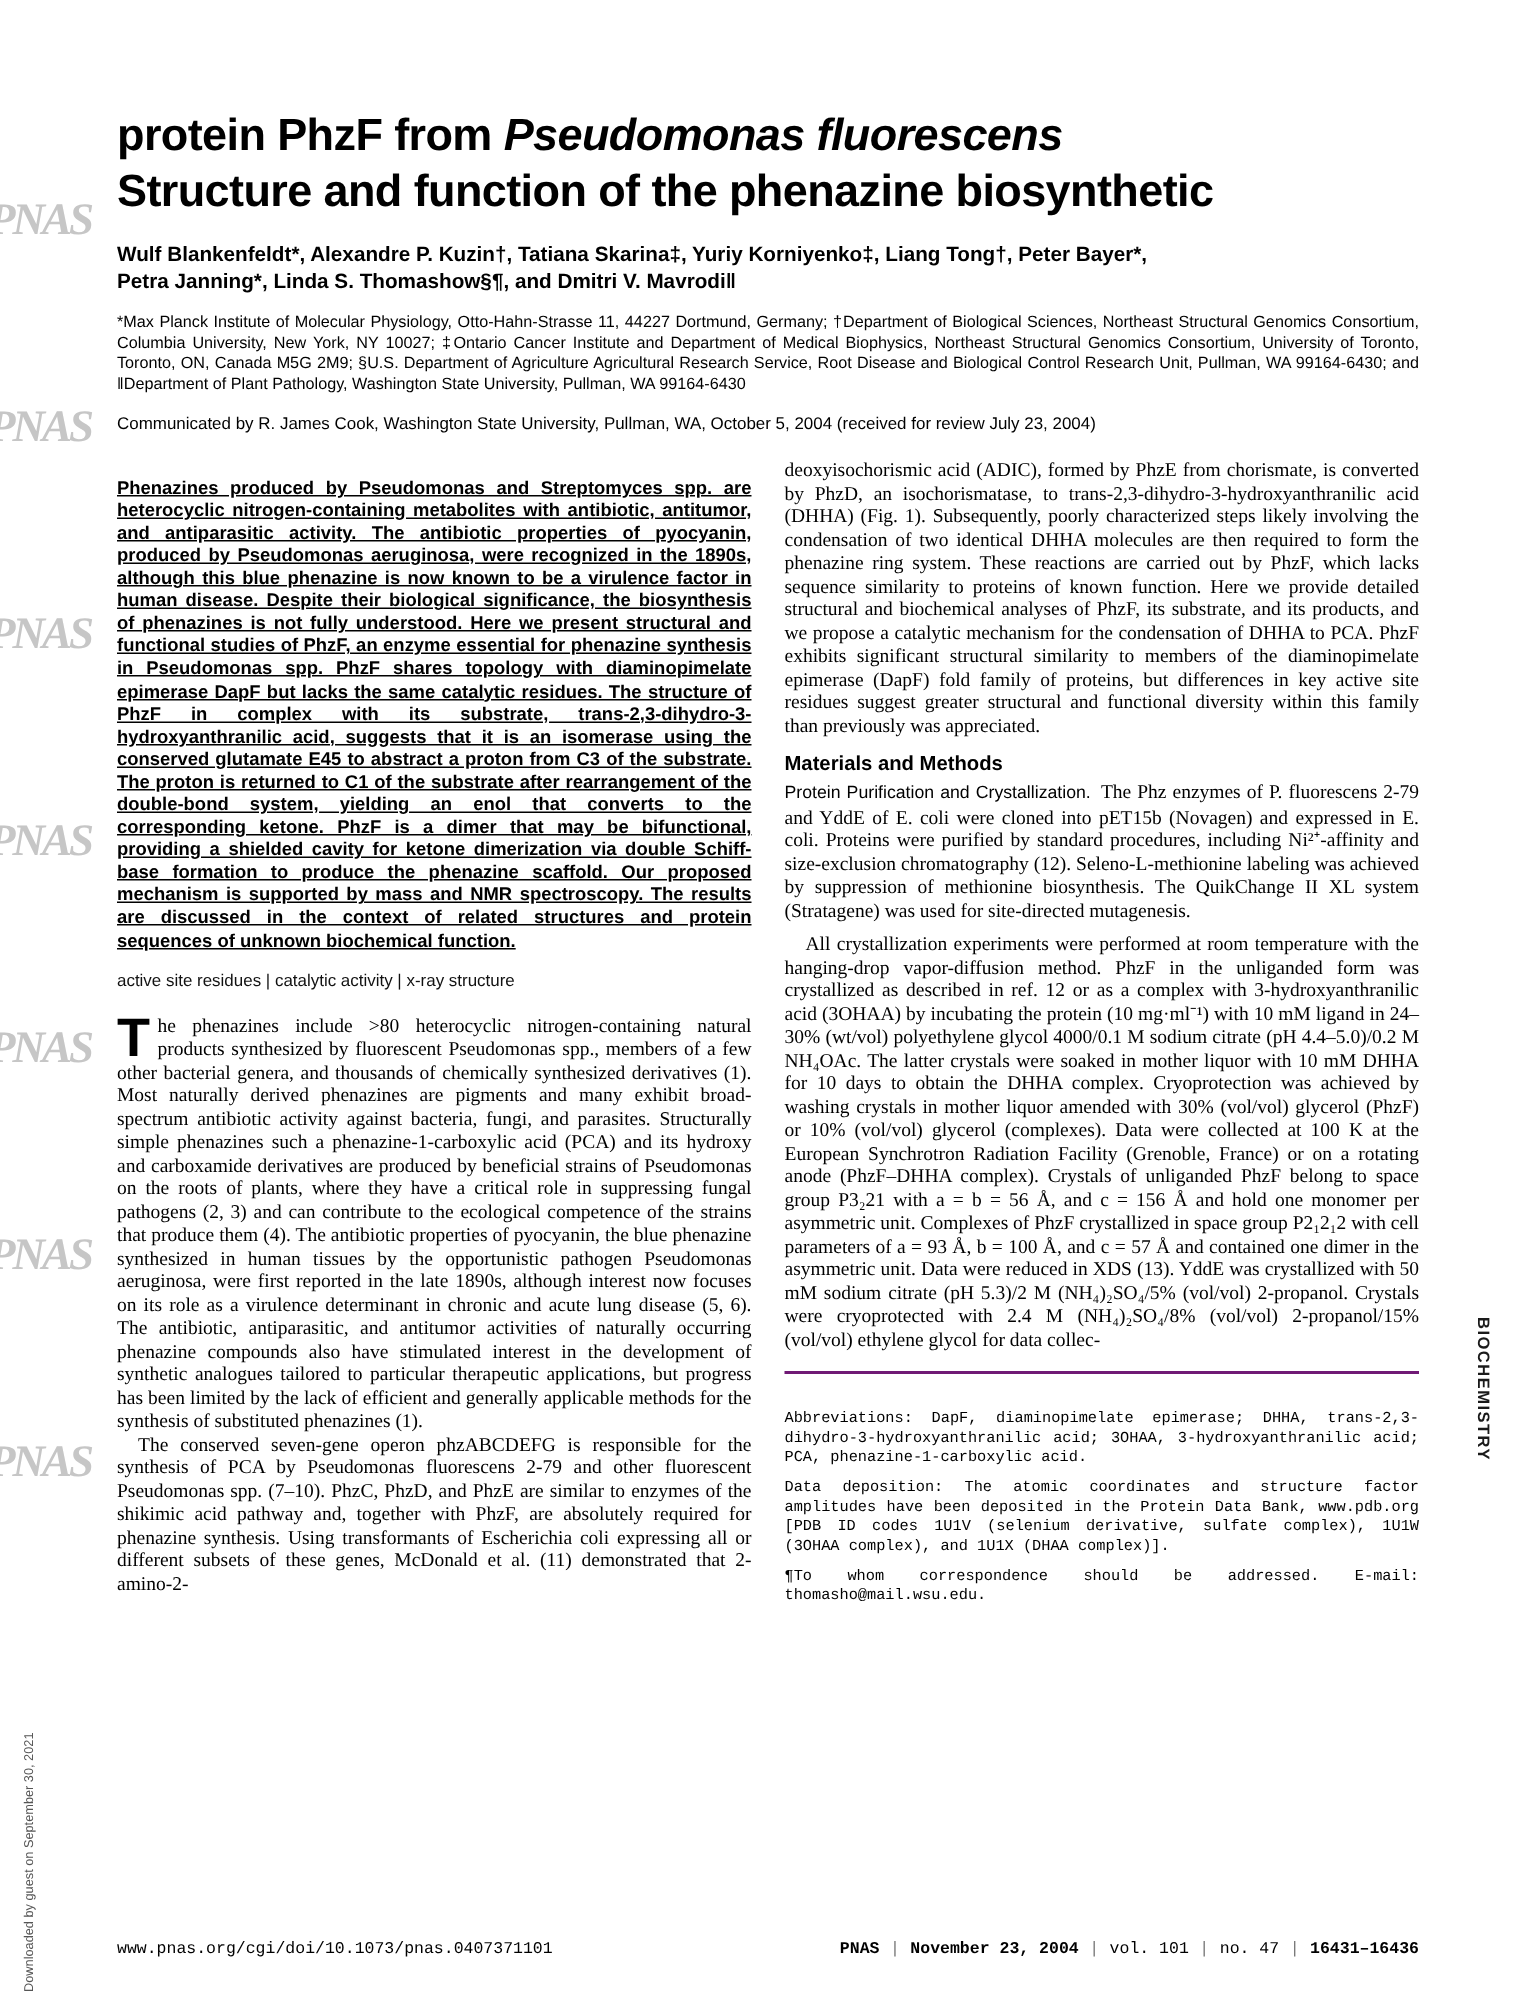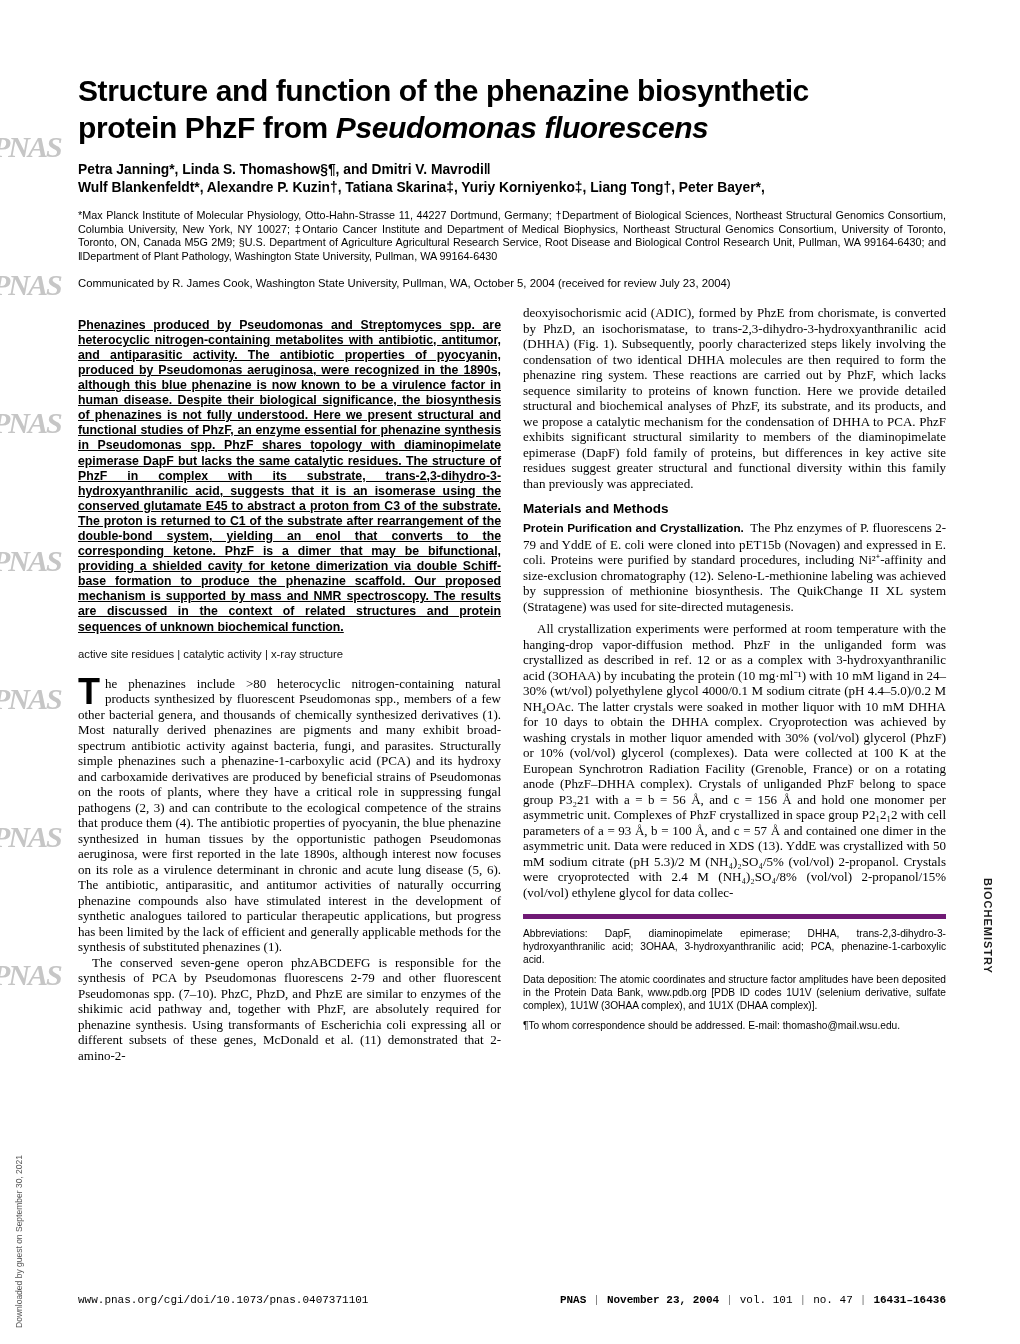--- a/index.html
+++ b/index.html
@@ -22,24 +22,24 @@
   .communicated{margin-top:13px;font-family:"Liberation Sans", sans-serif;font-size:11.3px;line-height:14px;}
   .columns{display:flex;gap:22px;margin-top:15px;}
   .col{width:423px;}
   .abstract{font-family:"Liberation Sans", sans-serif;font-weight:700;font-size:12.3px;line-height:15.1px;text-align:justify;text-decoration:underline;}
   .keywords{margin-top:13px;font-family:"Liberation Sans", sans-serif;font-size:11.3px;color:#111;}
   .body-par{margin:0;font-size:13px;line-height:15.5px;text-align:justify;}
   .first-par{margin-top:16px;}
   .dropcap{float:left;font-family:"Liberation Sans", sans-serif;font-weight:700;font-size:36px;line-height:29px;padding:1px 5px 0 0;}
   .indent{text-indent:14px;}
   .sec-heading{font-family:"Liberation Sans", sans-serif;font-weight:700;font-size:13.5px;margin:10px 0 4px 0;}
-  .runin{font-family:"Liberation Sans", sans-serif;font-weight:700;font-size:11.8px;margin-right:3px;}
+  .runin{font-family:"Liberation Sans", sans-serif;font-weight:400;font-size:11.8px;margin-right:3px;}
   .mm-par{margin-top:7px;}
-  .footnotes{margin-top:14px;border-top:5px solid #701a75;padding-top:8px;
-             font-family:Liberation Sans, sans-serif;font-size:10.2px;line-height:13px;text-align:justify;}
+  .footnotes{margin-top:14px;border-top:2px solid #701a75;padding-top:24px;
+             font-family:Liberation Mono, monospace;font-size:10.2px;line-height:13px;text-align:justify;}
   .footnotes p{margin:0 0 7px 0;}
   .footer{position:absolute;left:78px;right:74px;bottom:38px;display:flex;justify-content:space-between;align-items:flex-end;
           font-family:Liberation Mono, monospace;font-size:11px;}
   .footer .cite{display:flex;gap:7px;align-items:baseline;}
   .footer .b{font-weight:700;}
   .footer .sep{color:#777;font-weight:400;}
 </style>
 </head>
 <body>
 
@@ -55,27 +55,27 @@
     <div class="wm-logo">PNAS</div>
   </div>
 
   <div class="download-note">Downloaded by guest on September 30, 2021</div>
 
   <div class="side-label">BIOCHEMISTRY</div>
 
   <div class="content">
 
     <div class="title">
+      <div><span>protein PhzF from </span><span class="it">Pseudomonas fluorescens</span></div>
       <div>Structure and function of the phenazine biosynthetic</div>
-      <div><span>protein PhzF from </span><span class="it">Pseudomonas fluorescens</span></div>
     </div>
 
     <div class="authors">
+      <div>Wulf Blankenfeldt*, Alexandre P. Kuzin†, Tatiana Skarina‡, Yuriy Korniyenko‡, Liang Tong†, Peter Bayer*,</div>
       <div>Petra Janning*, Linda S. Thomashow§¶, and Dmitri V. Mavrodi‖</div>
-      <div>Wulf Blankenfeldt*, Alexandre P. Kuzin†, Tatiana Skarina‡, Yuriy Korniyenko‡, Liang Tong†, Peter Bayer*,</div>
     </div>
 
     <div class="affiliations">*Max Planck Institute of Molecular Physiology, Otto-Hahn-Strasse 11, 44227 Dortmund, Germany; †Department of Biological Sciences, Northeast Structural Genomics Consortium, Columbia University, New York, NY 10027; ‡Ontario Cancer Institute and Department of Medical Biophysics, Northeast Structural Genomics Consortium, University of Toronto, Toronto, ON, Canada M5G 2M9; §U.S. Department of Agriculture Agricultural Research Service, Root Disease and Biological Control Research Unit, Pullman, WA 99164-6430; and ‖Department of Plant Pathology, Washington State University, Pullman, WA 99164-6430</div>
 
     <div class="communicated">Communicated by R. James Cook, Washington State University, Pullman, WA, October 5, 2004 (received for review July 23, 2004)</div>
 
     <div class="columns">
 
       <div class="col">
         <p class="abstract">Phenazines produced by Pseudomonas and Streptomyces spp. are heterocyclic nitrogen-containing metabolites with antibiotic, antitumor, and antiparasitic activity. The antibiotic properties of pyocyanin, produced by Pseudomonas aeruginosa, were recognized in the 1890s, although this blue phenazine is now known to be a virulence factor in human disease. Despite their biological significance, the biosynthesis of phenazines is not fully understood. Here we present structural and functional studies of PhzF, an enzyme essential for phenazine synthesis in Pseudomonas spp. PhzF shares topology with diaminopimelate epimerase DapF but lacks the same catalytic residues. The structure of PhzF in complex with its substrate, trans-2,3-dihydro-3-hydroxyanthranilic acid, suggests that it is an isomerase using the conserved glutamate E45 to abstract a proton from C3 of the substrate. The proton is returned to C1 of the substrate after rearrangement of the double-bond system, yielding an enol that converts to the corresponding ketone. PhzF is a dimer that may be bifunctional, providing a shielded cavity for ketone dimerization via double Schiff-base formation to produce the phenazine scaffold. Our proposed mechanism is supported by mass and NMR spectroscopy. The results are discussed in the context of related structures and protein sequences of unknown biochemical function.</p>

